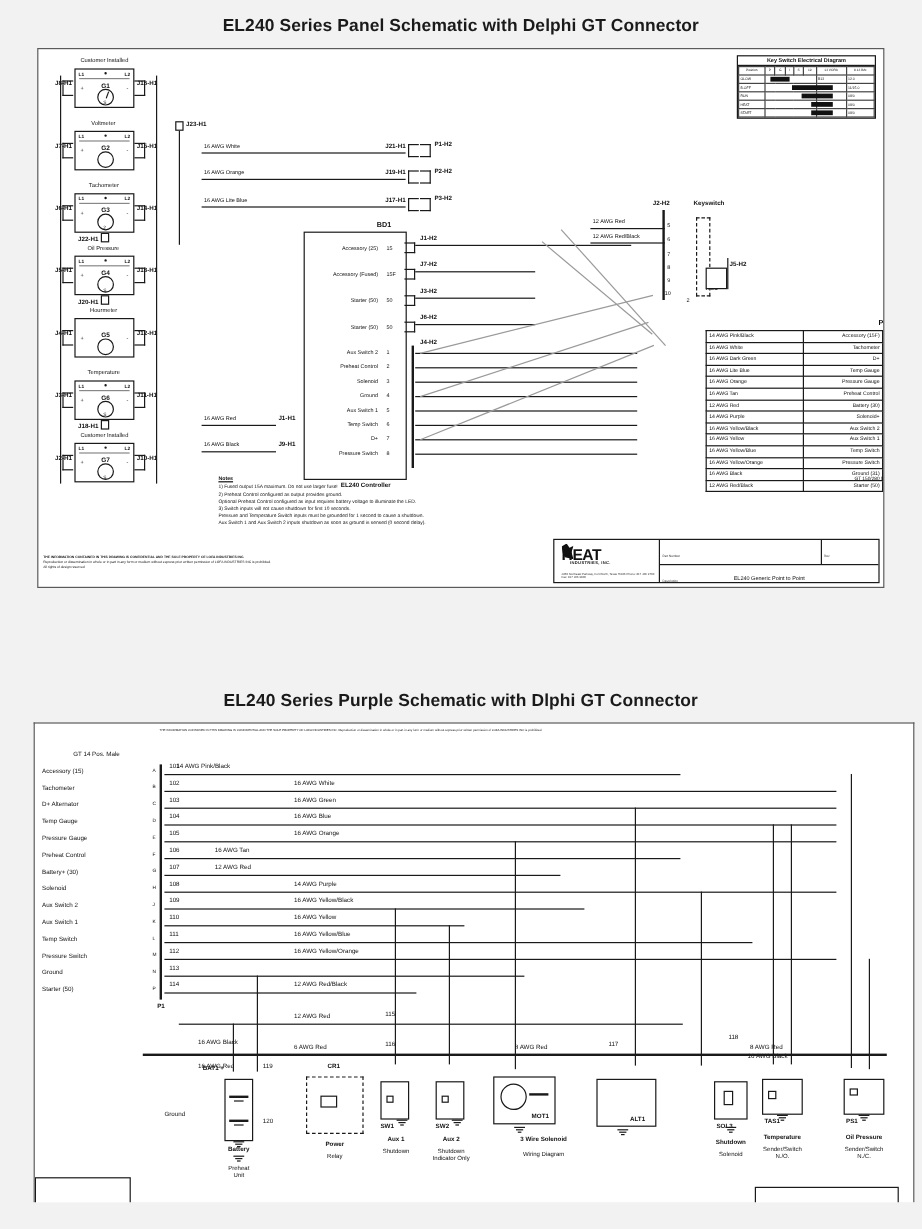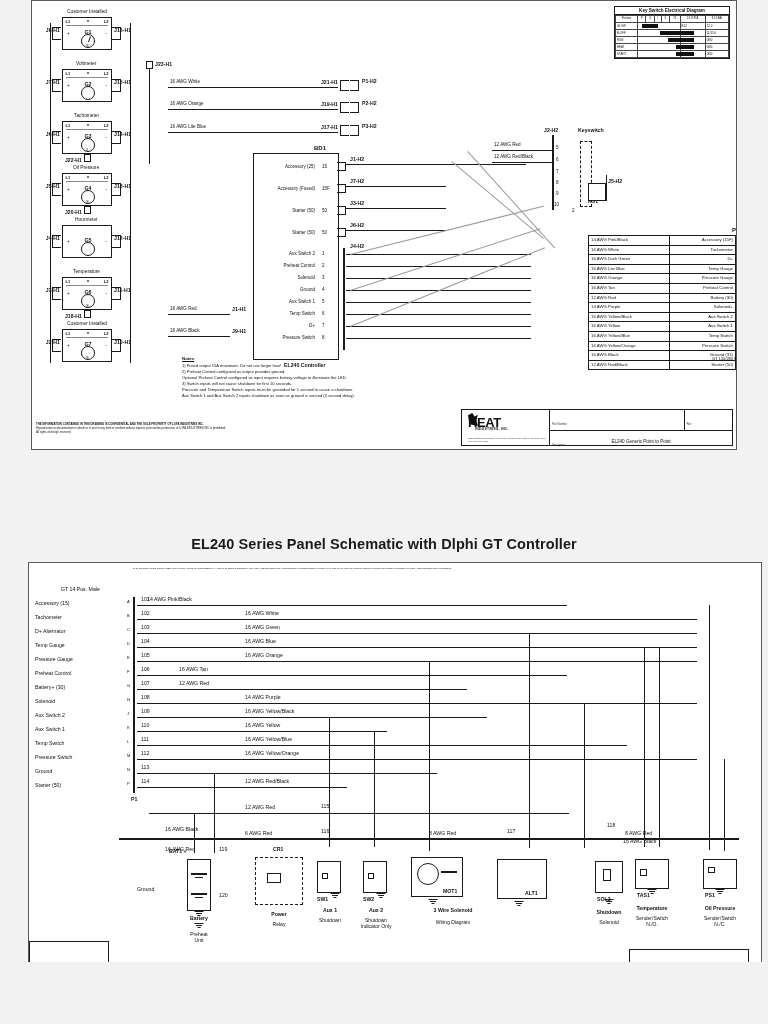--- a/index.html
+++ b/index.html
@@ -121,20 +121,21 @@
   .ground i { position:absolute; background:#1a1a1a; height:1px; left:50%; transform:translateX(-50%); }
   .ground i:nth-child(1){ width:9px; top:0; }
   .ground i:nth-child(2){ width:6px; top:2.2px; }
   .ground i:nth-child(3){ width:3px; top:4.4px; }
 </style>
 </head>
 <body>
 
 <div class="page">
 
+  <div class="sheet-title">EL240 Series Panel Schematic with Delphi GT Connector</div>
 
   <div class="drawing" id="sheet1">
 
     <div id="kstable">
       <div class="kst-title">Key Switch Electrical Diagram</div>
       <table>
         <tbody>
             <tr>
           <th>Position</th>
           <th>P</th>
@@ -547,21 +548,21 @@
             <span class="v">EL240 Generic Point to Point</span>
           </div>
         </div>
 
       </div>
     </div>
   </div>
 
   <div style="height:72px;"></div>
 
-  <div class="sheet-title">EL240 Series Panel Schematic with Dlphi GT Controller</div>
+  <div class="sheet-title">EL240 Series Purple Schematic with Dlphi GT Connector</div>
 
   <div class="drawing" id="sheet2">
 
     <div id="s2note">THE INFORMATION CONTAINED IN THIS DRAWING IS CONFIDENTIAL AND THE SOLE PROPERTY OF LOFA INDUSTRIES INC. Reproduction or dissemination in whole or in part in any form or medium without express prior written permission of LOFA INDUSTRIES INC is prohibited.</div>
 
     <div class="lbl s5" style="left:32px; top:24px;">GT 14 Pos. Male</div>
 
     <div class="vl t2" style="left:104px; top:34px; height:196px;"></div>
 
     <div class="lbl s5" style="left:6px; top:38px;">Accessory (15)</div>

